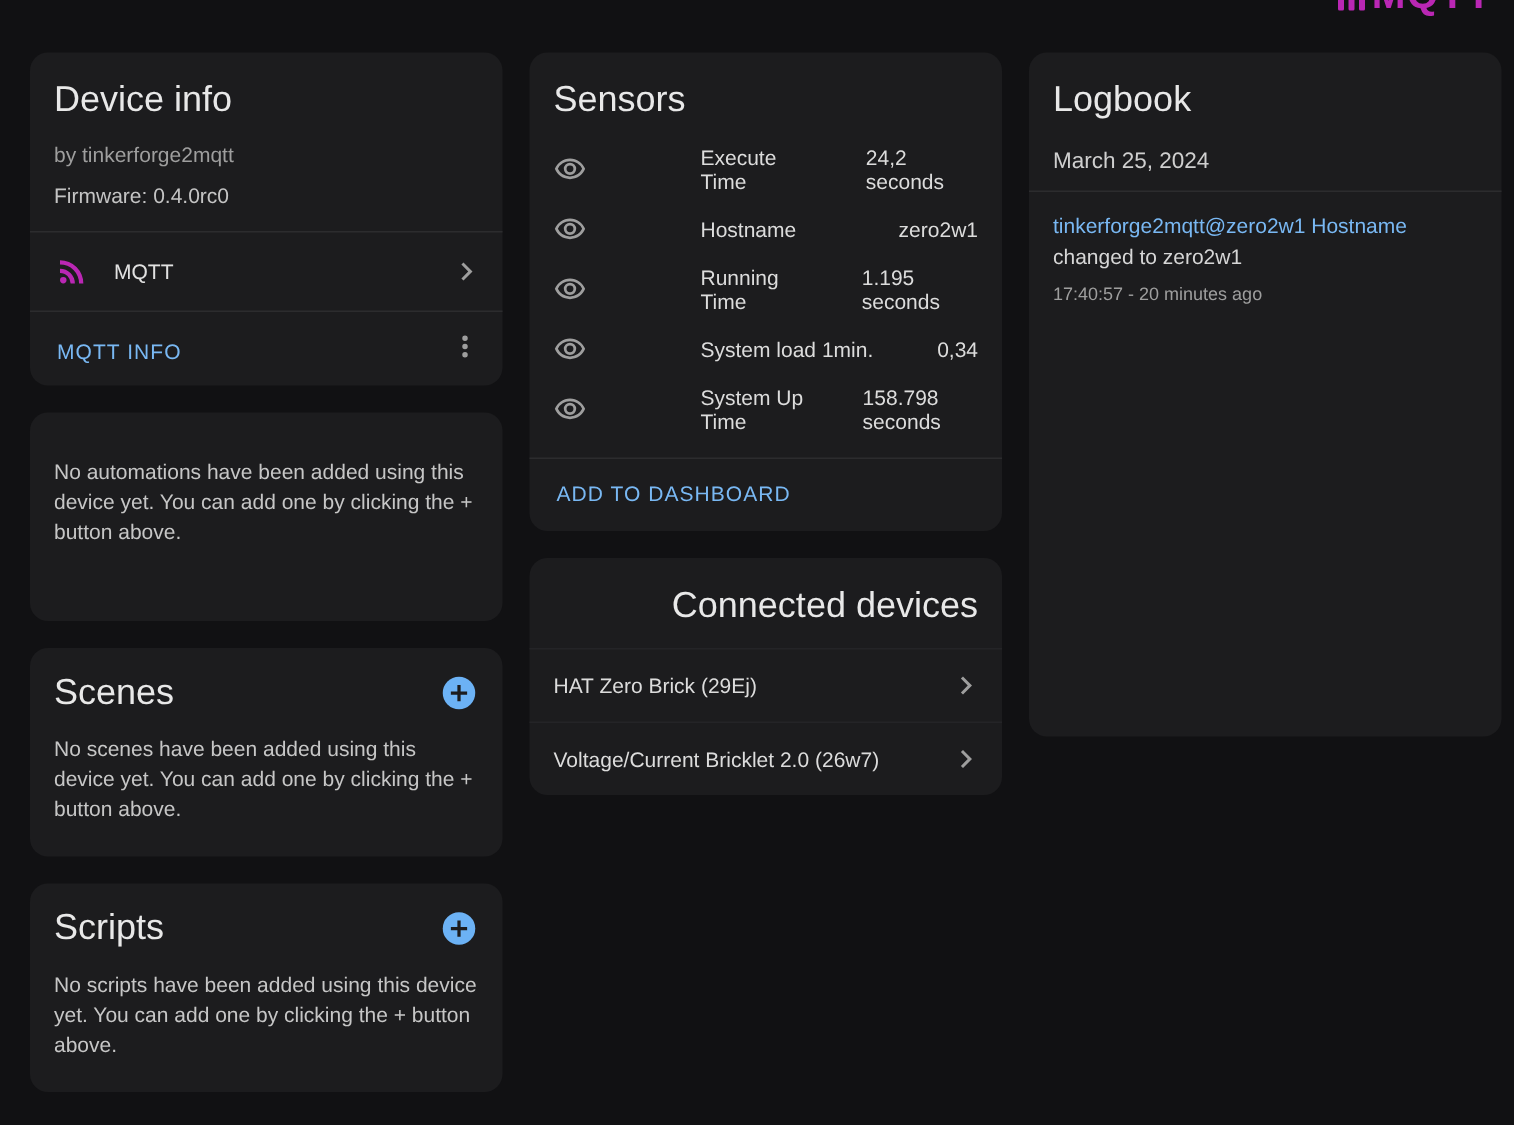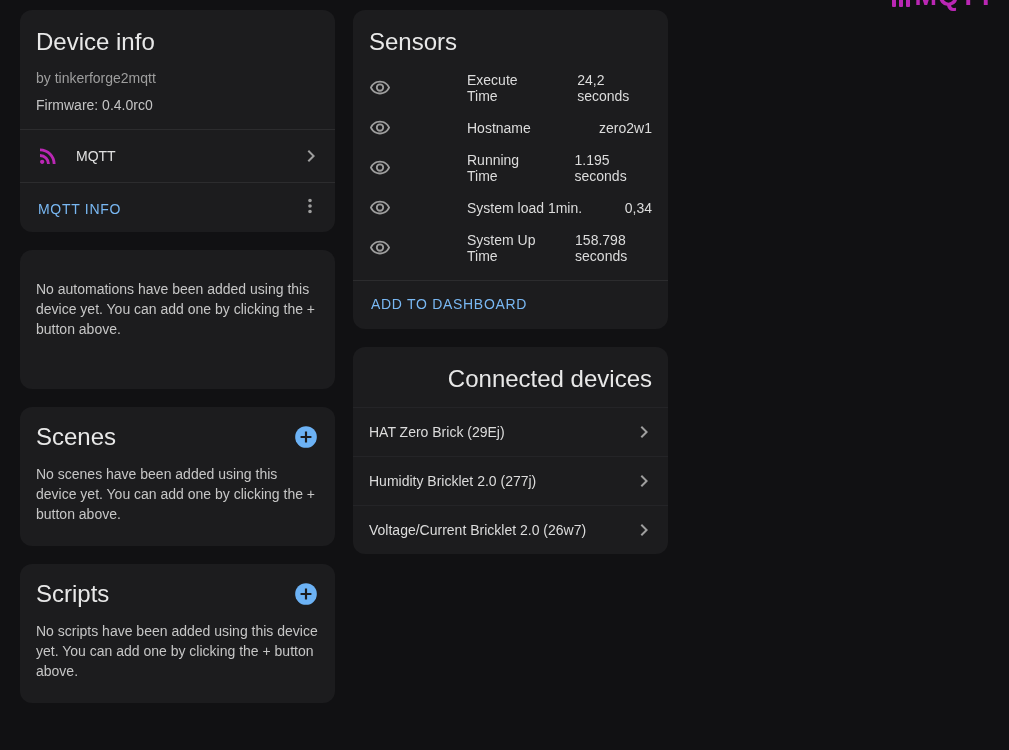--- a/index.html
+++ b/index.html
@@ -15,21 +15,21 @@
   
   .logo-clip { position:absolute; top:0; right:14px; height:11px; overflow:hidden; }
   .logo-inner { display:flex; align-items:flex-end; gap:5px; margin-top:-17px; }
   .logo-bars { display:flex; align-items:flex-end; gap:3px; padding-bottom:3px; }
   .logo-bars i { display:block; width:4px; background:#ba27b4; border-radius:1px; }
   .logo-bars i:nth-child(1){ height:9px; }
   .logo-bars i:nth-child(2){ height:14px; }
   .logo-bars i:nth-child(3){ height:19px; }
   .logo-text { color:#ba27b4; font-weight:bold; font-size:27px; line-height:27px; letter-spacing:1px; }
 
-  .columns { display:flex; gap:18px; padding:10px 0 0 20px; align-items:flex-start; }
+  .columns { display:flex; gap:18px; padding:35px 0 0 20px; align-items:flex-start; }
   .col { width:315px; display:flex; flex-direction:column; gap:18px; }
 
   .card {
     background:#1c1c1e;
     border-radius:12px;
     width:100%;
     box-sizing:border-box;
   }
   .title { font-size:24px; font-weight:400; color:#e8e8e8; margin:0; line-height:28px; }
 
@@ -238,33 +238,42 @@
       </div>
       <div class="cd-row">
         <span class="cd-label">HAT Zero Brick (29Ej)</span>
         <span class="icon">
             <svg width="24" height="24" viewBox="0 0 24 24" fill="#9e9e9e">
               <path d="M8.59 16.59 13.17 12 8.59 7.41 10 6l6 6-6 6z"></path>
             </svg>
           </span>
       </div>
       <div class="cd-row">
-        <span class="cd-label">Humidity Bricklet 2.0 (277j)</span>
-        <span class="icon">
-            <svg width="24" height="24" viewBox="0 0 24 24" fill="#9e9e9e">
-              <path d="M8.59 16.59 13.17 12 8.59 7.41 10 6l6 6-6 6z"></path>
-            </svg>
-          </span>
-      </div>
-      <div class="cd-row">
         <span class="cd-label">Voltage/Current Bricklet 2.0 (26w7)</span>
         <span class="icon">
             <svg width="24" height="24" viewBox="0 0 24 24" fill="#9e9e9e">
               <path d="M8.59 16.59 13.17 12 8.59 7.41 10 6l6 6-6 6z"></path>
             </svg>
           </span>
       </div>
     </div>
 
   </div>
 
+  <div class="col">
+
+    <div class="card logbook">
+      <div class="lb-head">
+        <h2 class="title">Logbook</h2>
+      </div>
+      <div class="lb-date">March 25, 2024</div>
+      <div class="lb-entry">
+        <div>
+          <span class="lb-entity">tinkerforge2mqtt@zero2w1 Hostname</span>
+          <span class="lb-action">changed to zero2w1</span>
+        </div>
+        <div class="lb-time">17:40:57 - 20 minutes ago</div>
+      </div>
+    </div>
+
+  </div>
 
 </div>
 
 </body></html>

